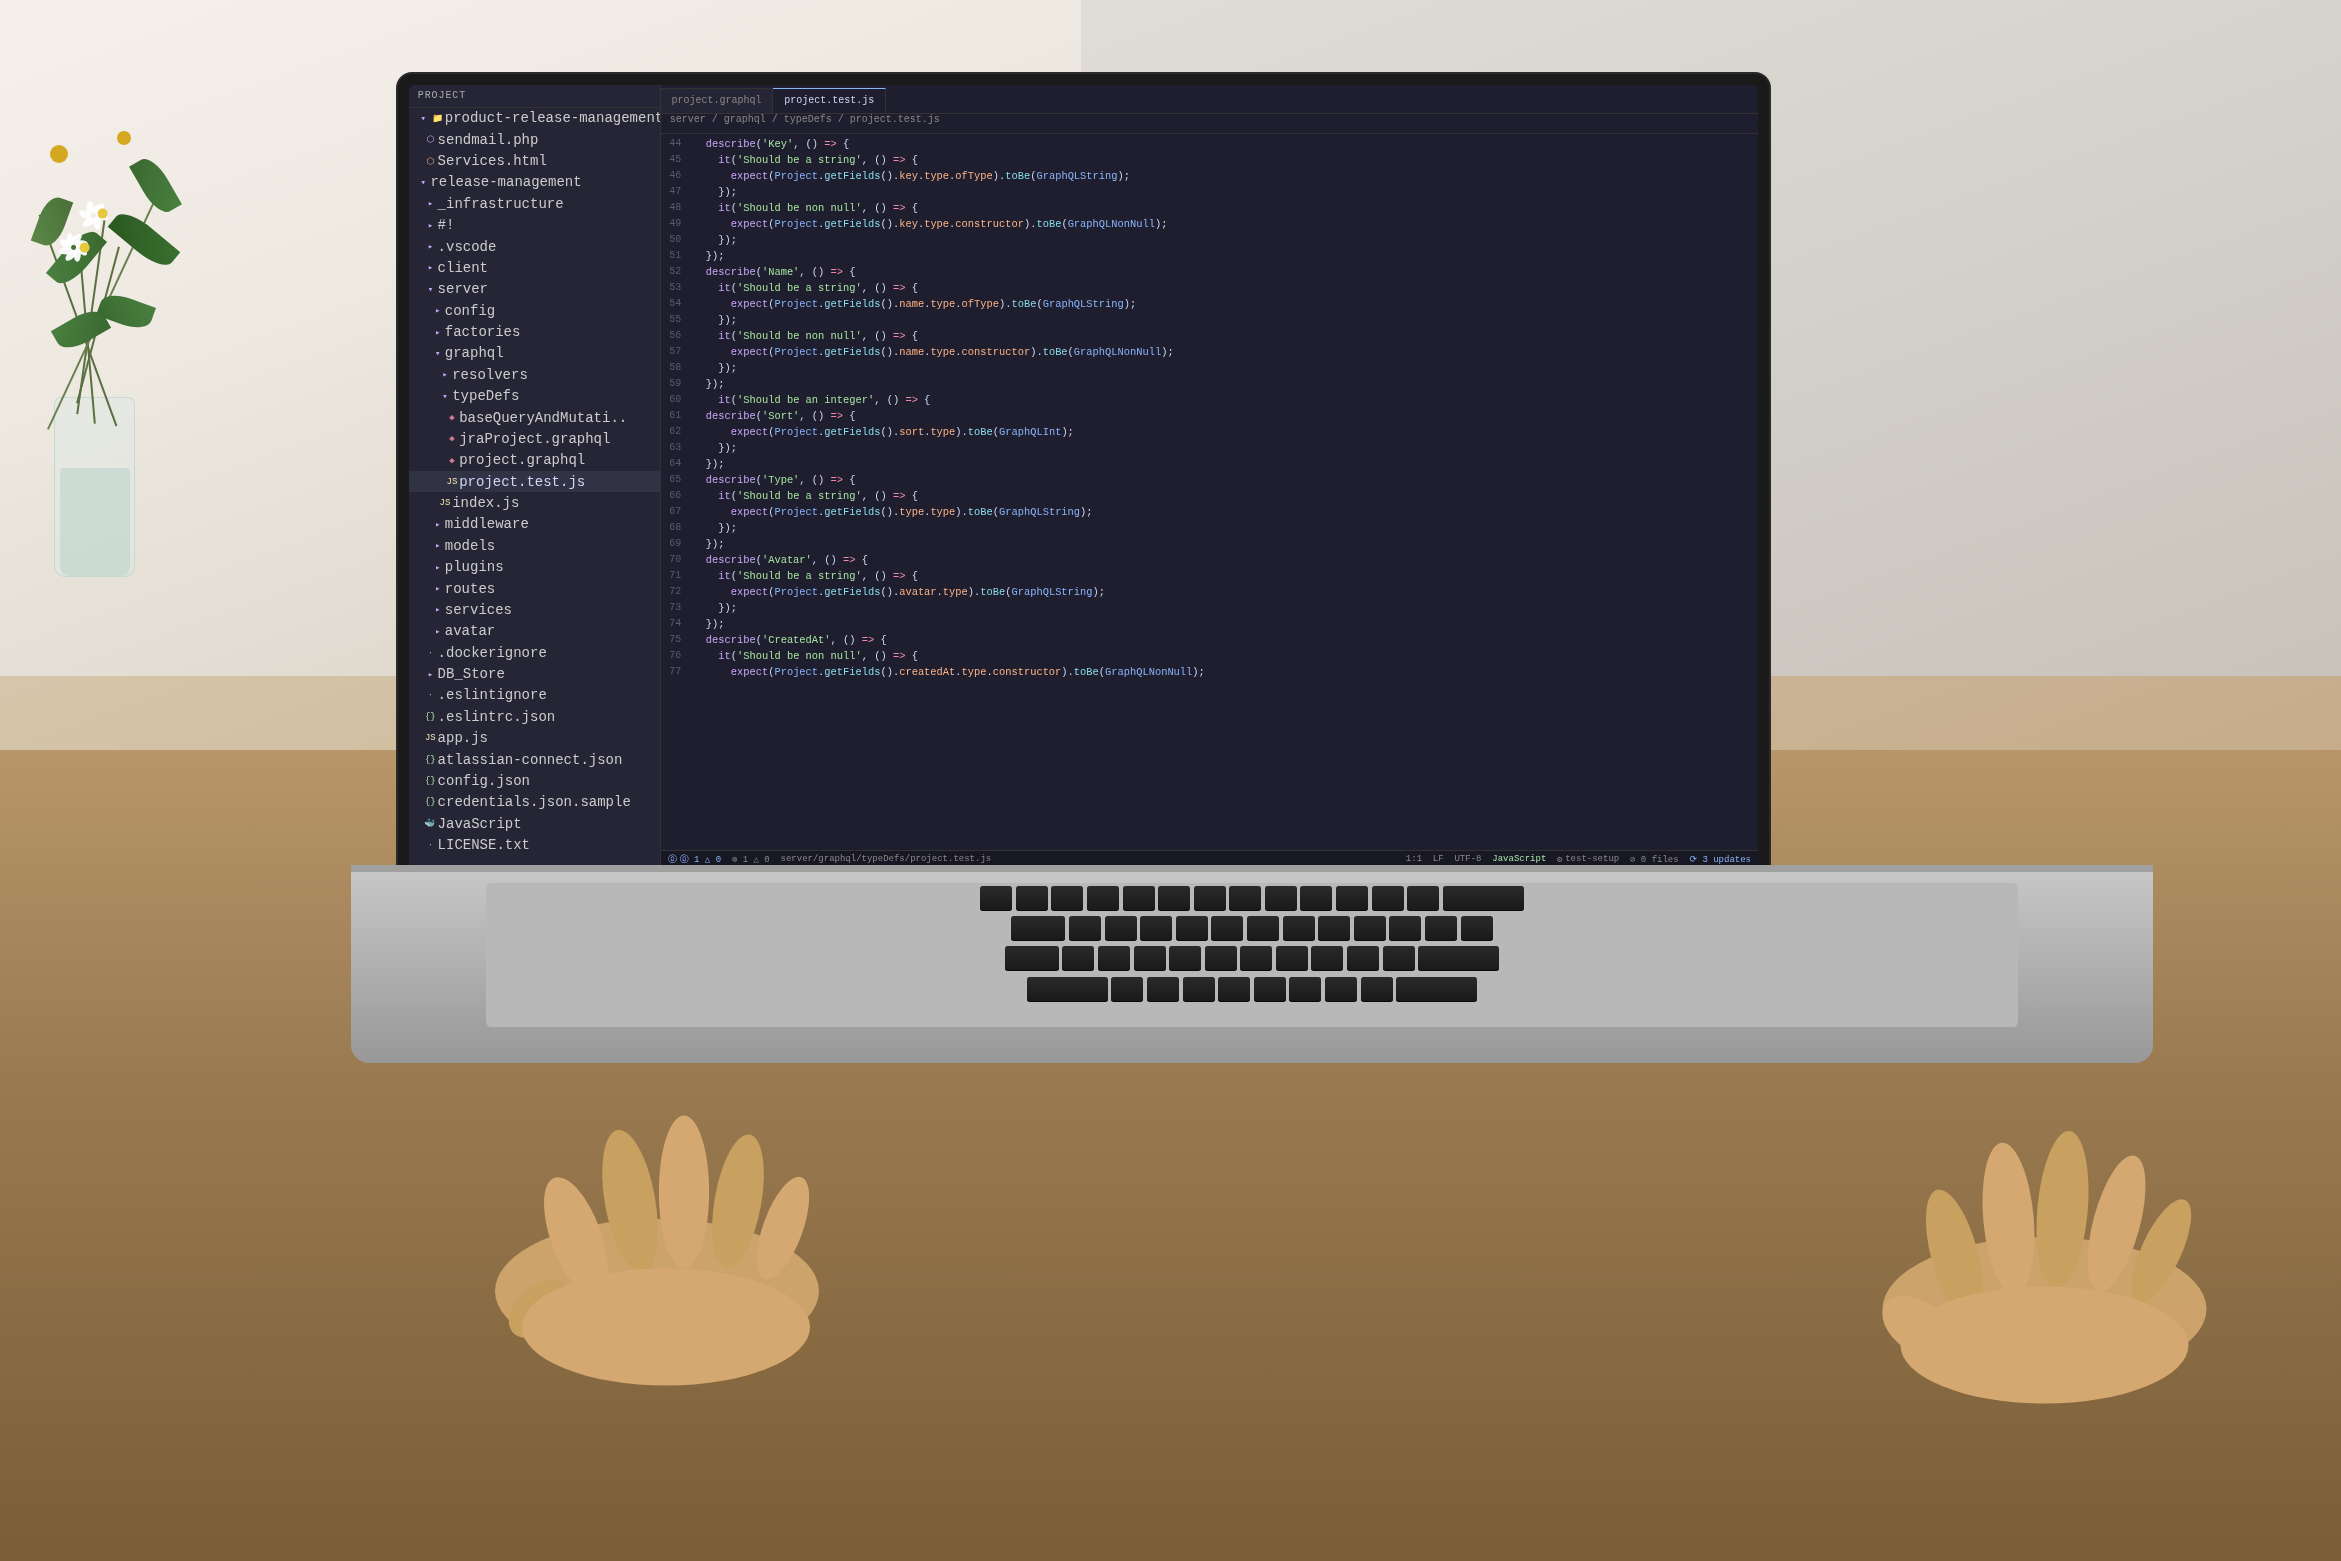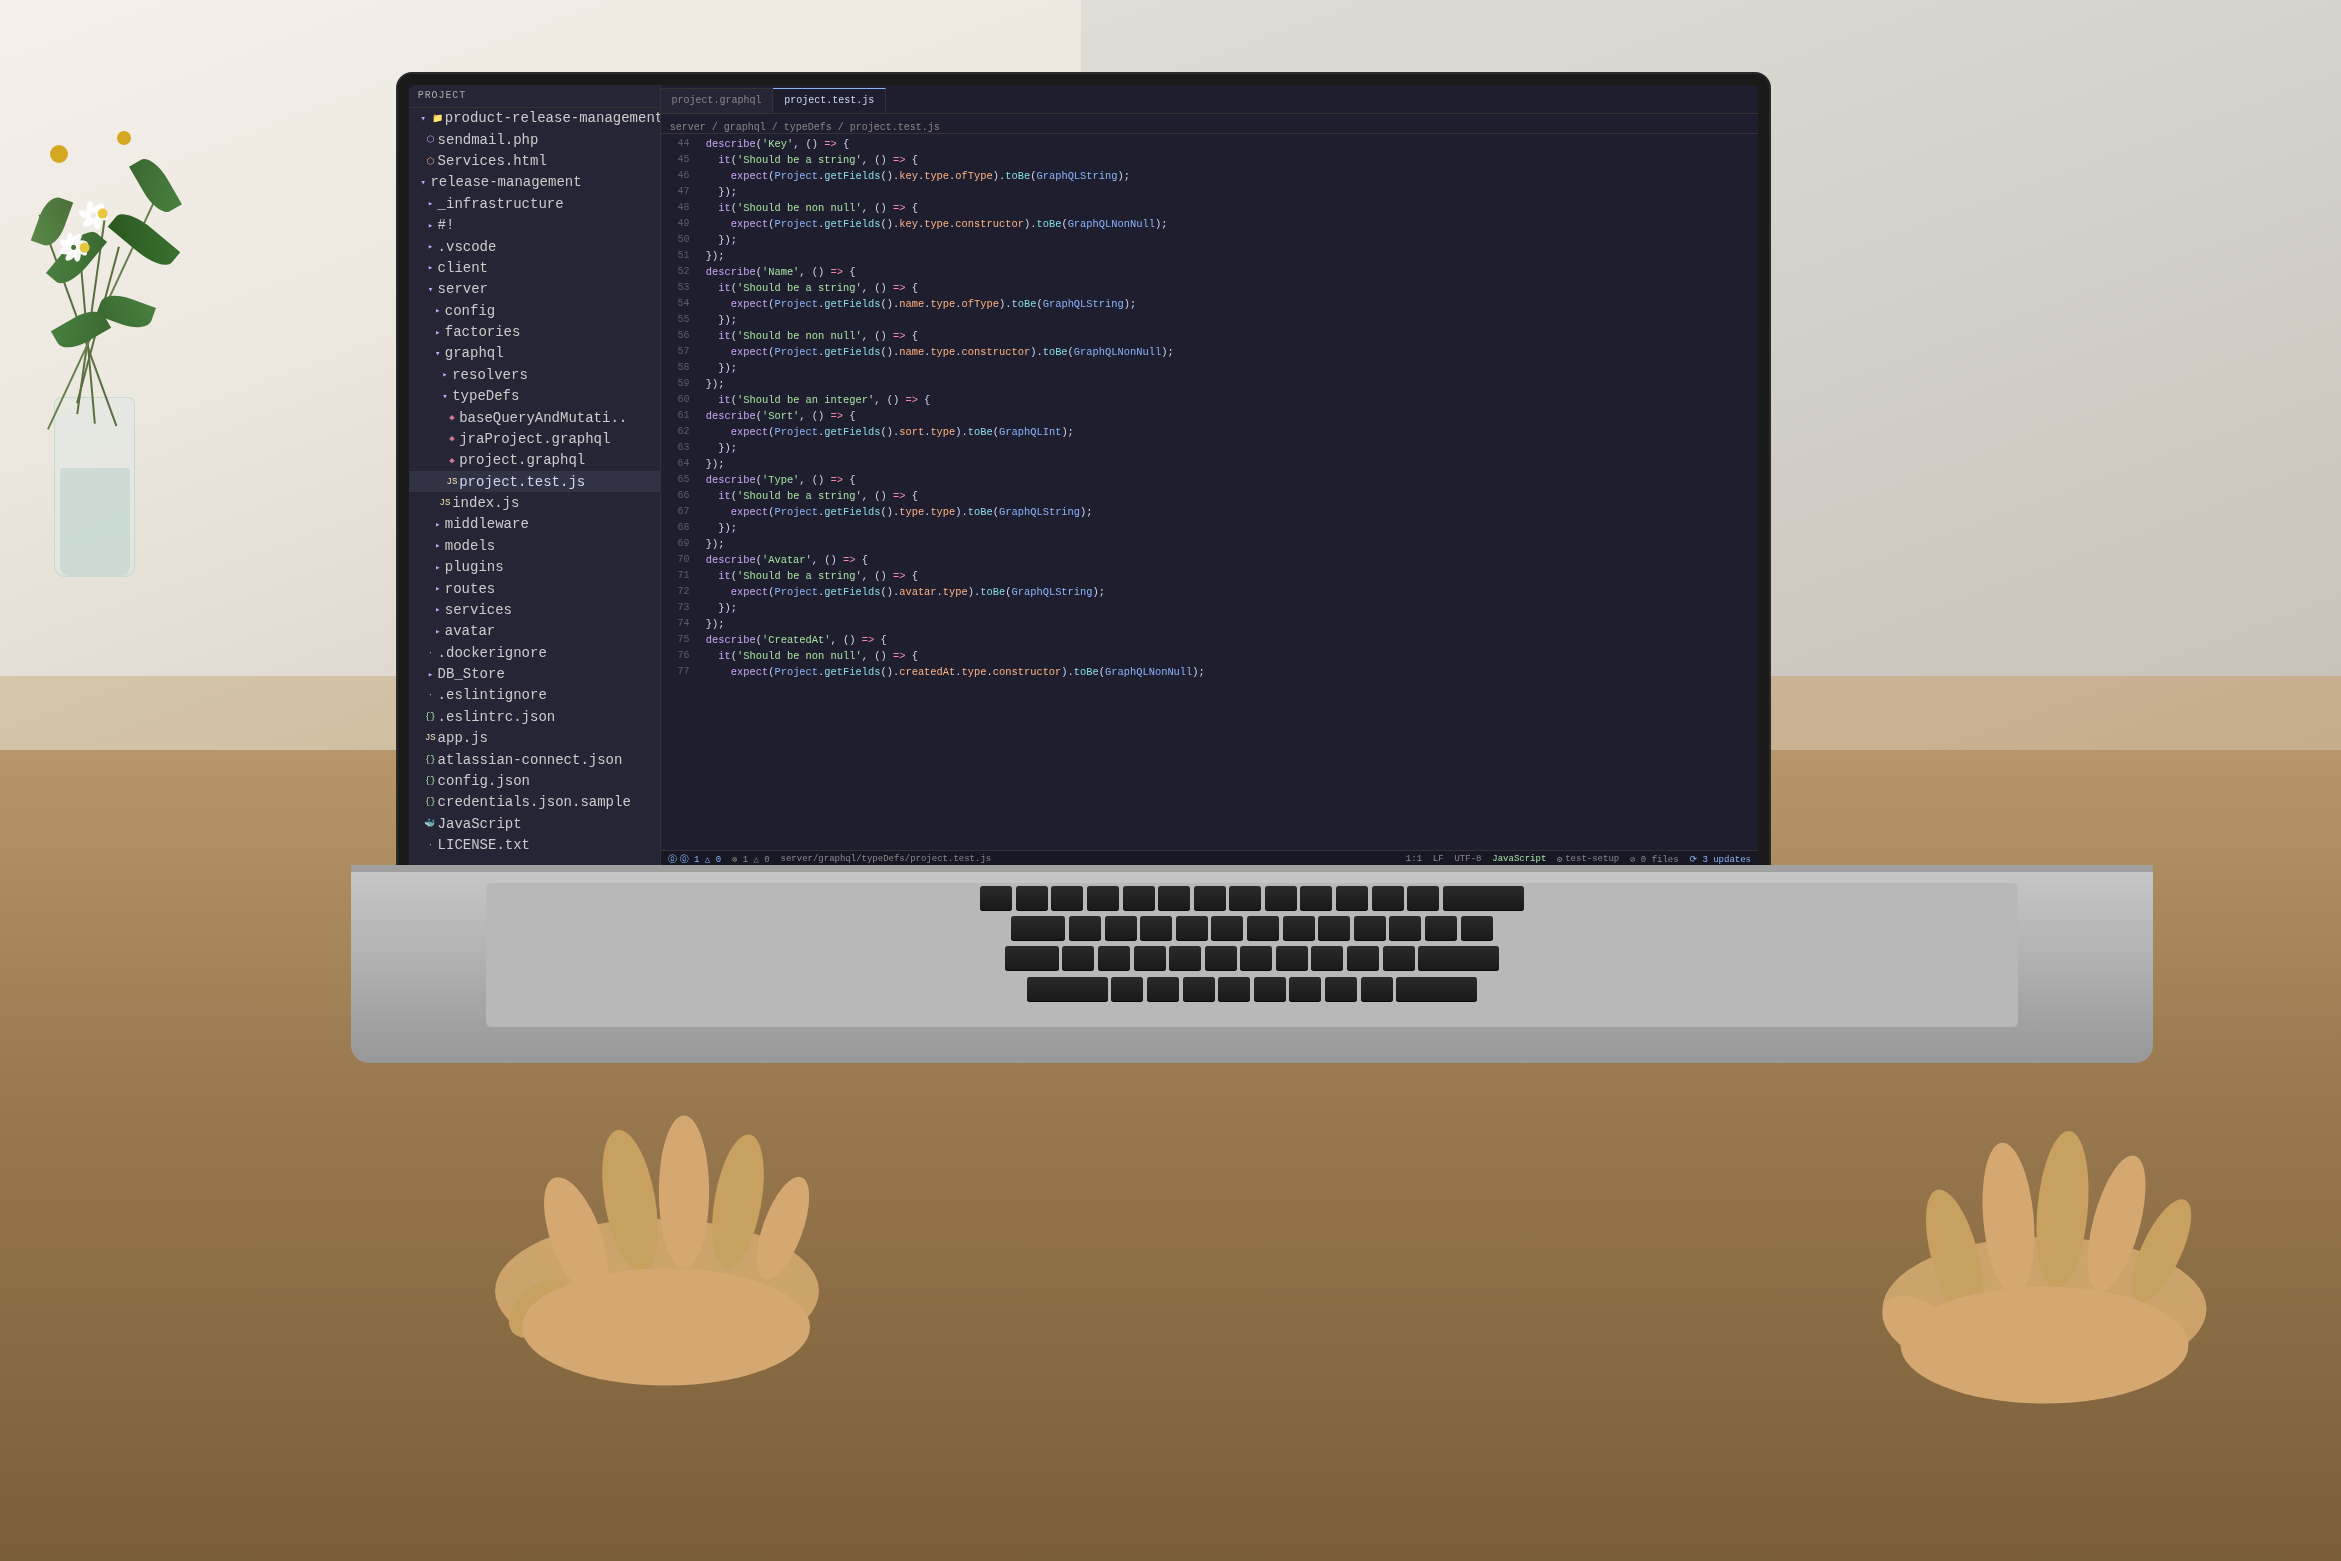--- a/index.html
+++ b/index.html
@@ -254,21 +254,21 @@
       font-family: 'Courier New', monospace;
       font-size: 10.4px;
       line-height: 16px;
     }
 
     .line-numbers {
       width: 36px;
       min-width: 36px;
       background: #1e1e2e;
       color: #585b70;
-      text-align: right;
+      text-align: center;
       padding-right: 7.2px;
       padding-top: 1.8px;
       font-size: 10px;
       line-height: 16px;
       user-select: none;
     }
 
     .code-lines {
       flex: 1;
       padding-left: 9px;
@@ -307,21 +307,21 @@
     }
     .status-item { display: flex; align-items: center; gap: 2.7px; }
     .status-blue { color: #89b4fa; }
     .status-green { color: #a6e3a1; }
 
     
     .breadcrumb {
       height: 20px;
       background: #1e1e2e;
       display: flex;
-      align-items: flex-end;
+      align-items: flex-start;
       padding: 0 9px;
       font-size: 10px;
       color: #888;
       border-bottom: 0.9px solid #333;
       gap: 3.6px;
     }
 
     
     .hinge {
       position: absolute;

